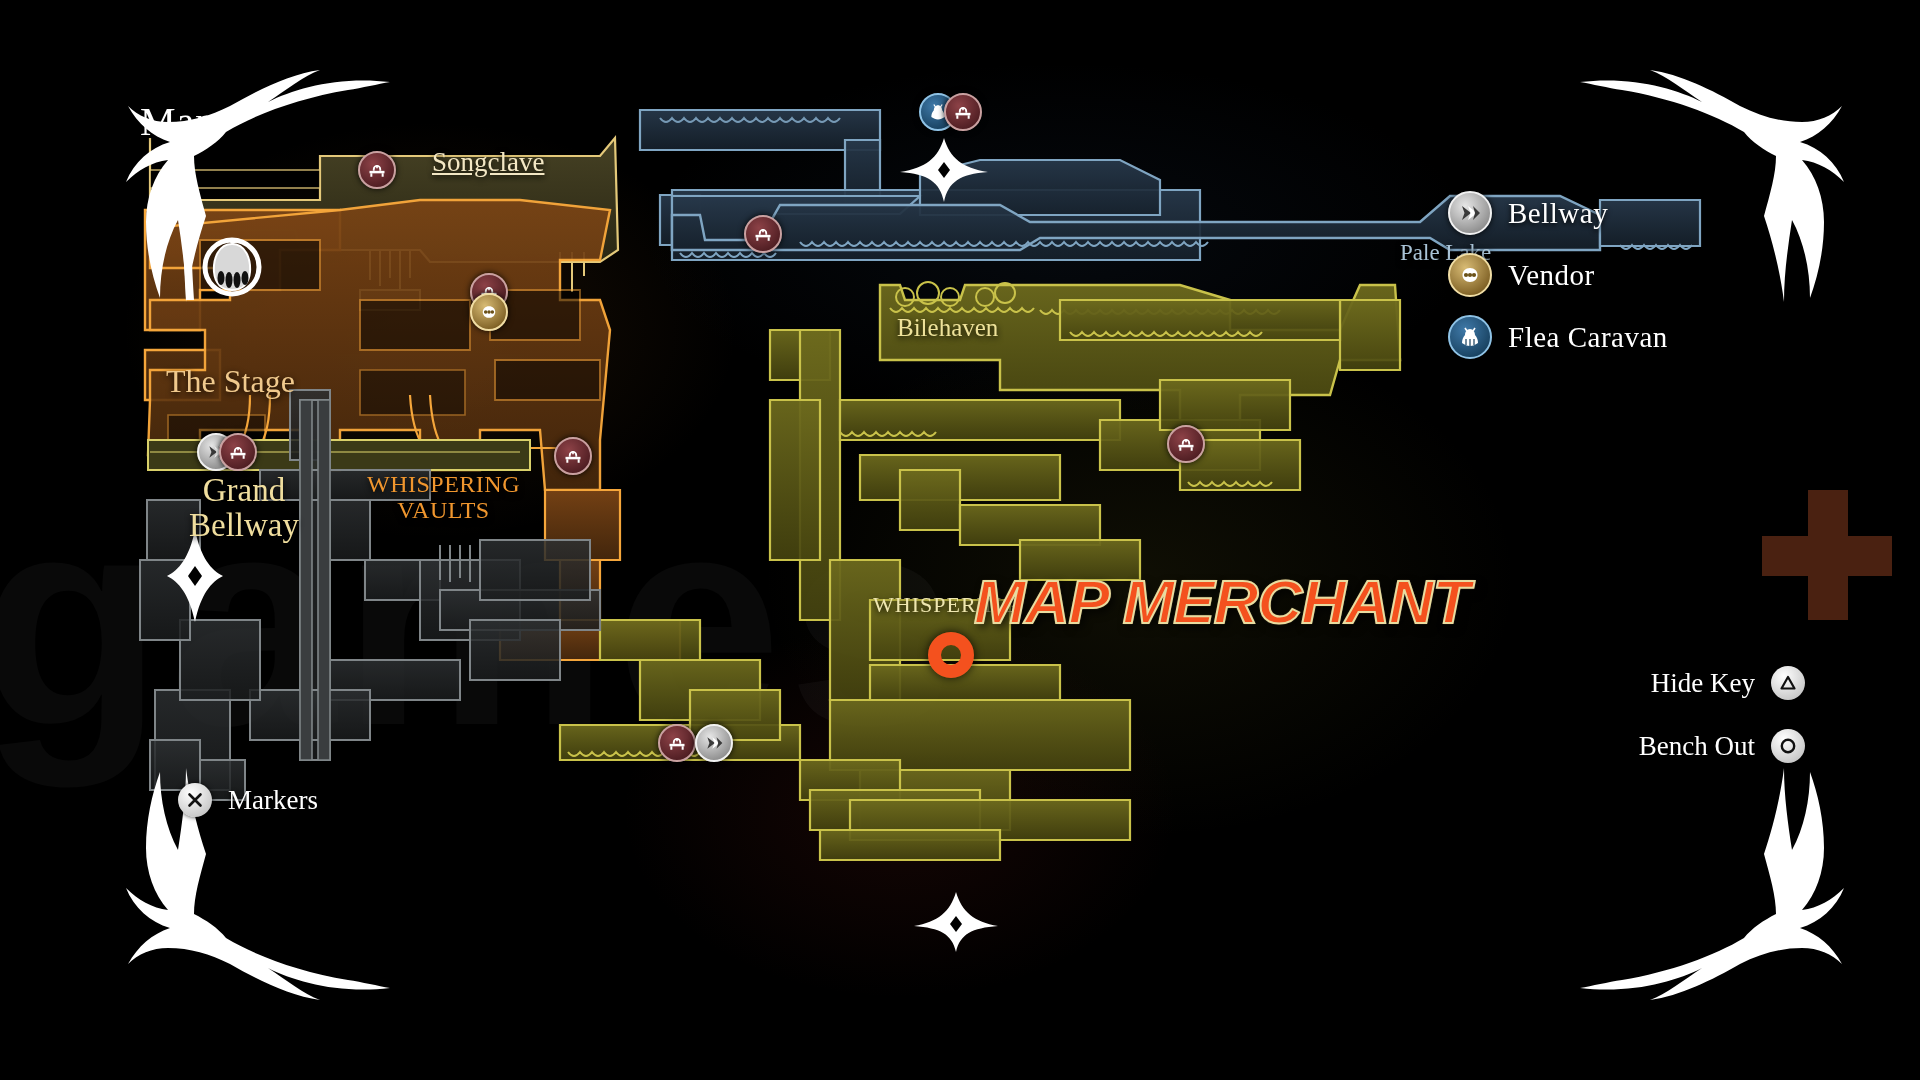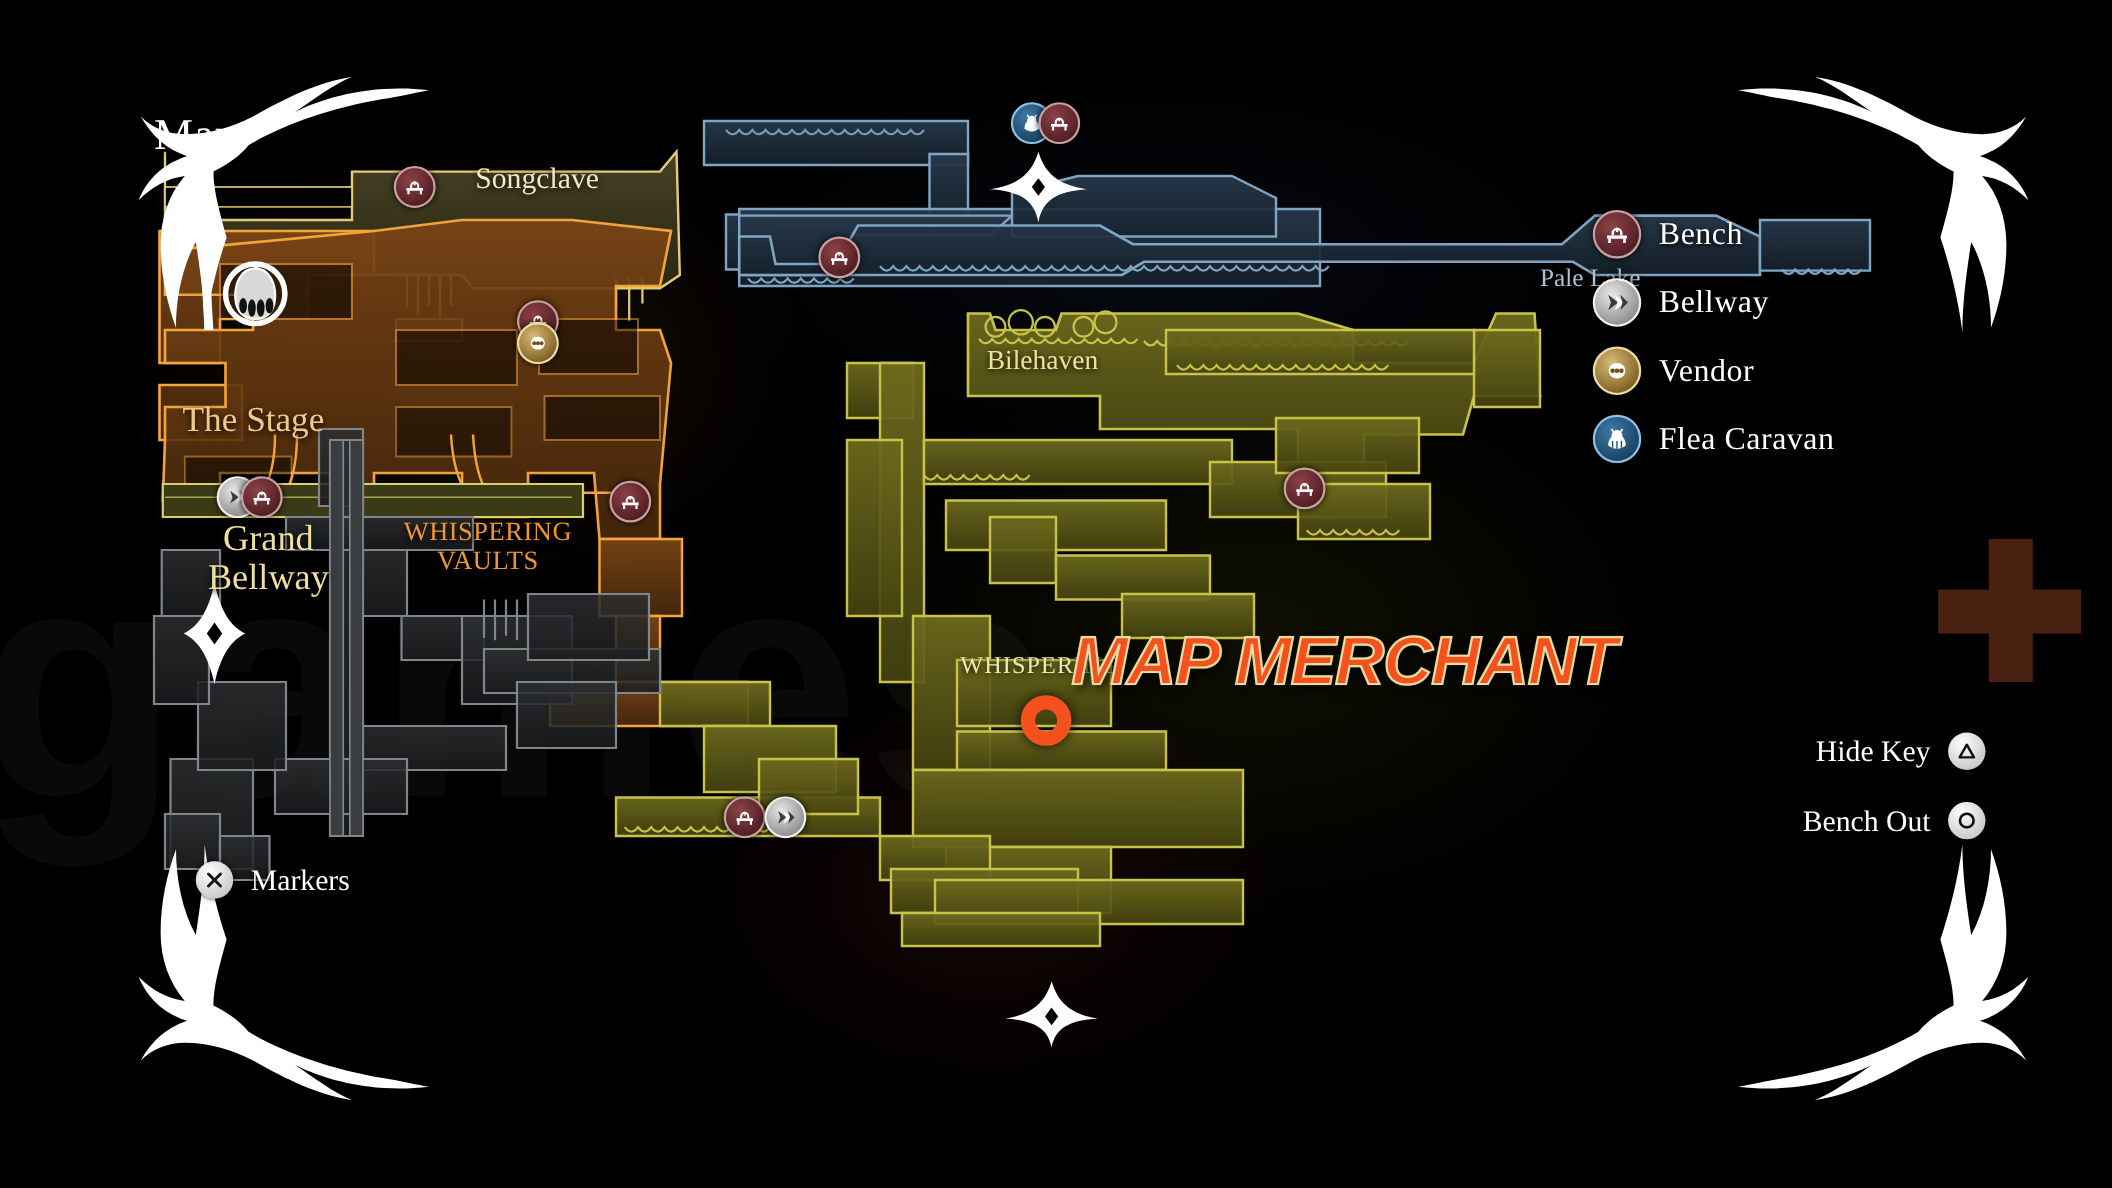--- a/index.html
+++ b/index.html
@@ -196,21 +196,21 @@
     box-shadow: 0 0 10px rgba(0,0,0,0.8);
   }
 
   
   .region-label {
     position: absolute;
     white-space: nowrap;
     text-shadow: 0 2px 6px rgba(0,0,0,0.95);
     pointer-events: none;
   }
-  .lbl-songclave   { left: 432px; top: 147px; font-size: 27px; color: #f3e7c4; }
+  .lbl-songclave   { left: 432px; top: 147px; font-size: 27px; color: #f3e7c4; text-decoration: underline; }
   .lbl-the-stage   { left: 166px; top: 363px; font-size: 32px; color: #f0c98d; }
   .lbl-grand-bell  { left: 189px; top: 473px; font-size: 33px; color: #f0de9e; text-align:center; line-height:1.05; }
   .lbl-whispering  { left: 367px; top: 471px; font-size: 24px; color: #f0962e; text-align:center; line-height:1.1; letter-spacing:0.5px;}
   .lbl-bilehaven   { left: 897px; top: 314px; font-size: 25px; color: #eee29a; }
   .lbl-bilewater   { left: 873px; top: 592px; font-size: 22px; color: #efe7b0; letter-spacing: 1px; }
   .lbl-pale-lake   { left: 1400px; top: 240px; font-size: 23px; color: #a9c3d6; }
 
   
   #player-marker {
     position: absolute;
@@ -602,31 +602,20 @@
             <path d="M11,6 h2 v4 h-2 z" fill="#fff"></path>
           </svg>
         </div>
       </div>
     </div>
 
   <div id="merchant-callout">MAP MERCHANT</div>
   <div id="merchant-ring"></div>
 
   <div id="legend">
-    <div class="legend-row">
-      <div class="badge bench">
-        <svg width="24" height="24" viewBox="0 0 24 24">
-          <path d="M3,13 h18 v3 h-18 z" fill="#fff"></path>
-          <path d="M4,16 v4 h2.4 v-4 z M17.6,16 v4 h2.4 v-4 z" fill="#fff"></path>
-          <path d="M7,13 v-2 a5,5 0 0 1 10,0 v2 h-2.2 v-2 a2.8,2.8 0 0 0 -5.6,0 v2 z" fill="#fff"></path>
-          <path d="M11,6 h2 v4 h-2 z" fill="#fff"></path>
-        </svg>
-      </div>
-      <div class="legend-label">Bench</div>
-    </div>
 
     <div class="legend-row">
       <div class="badge bellway">
         <svg width="24" height="24" viewBox="0 0 24 24">
           <path d="M4,5 L13,12 L4,19 L6.5,12 Z" fill="#3a3a3a"></path>
           <path d="M10,5 L19,12 L10,19 L12.5,12 Z" fill="#ffffff"></path>
           <path d="M15,5 L22,12 L15,19 L17,12 Z" fill="#3a3a3a"></path>
         </svg>
       </div>
       <div class="legend-label">Bellway</div>

